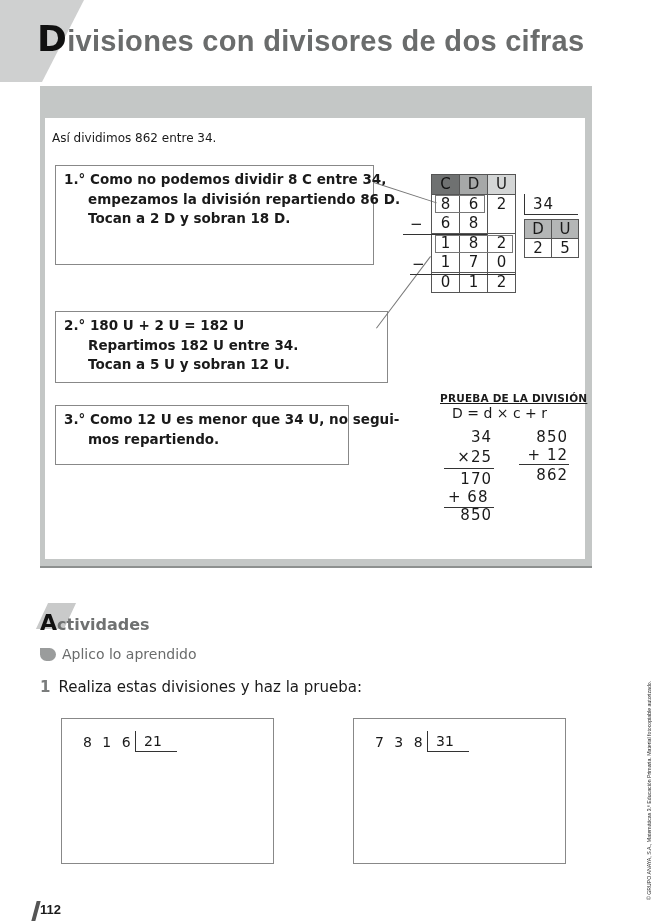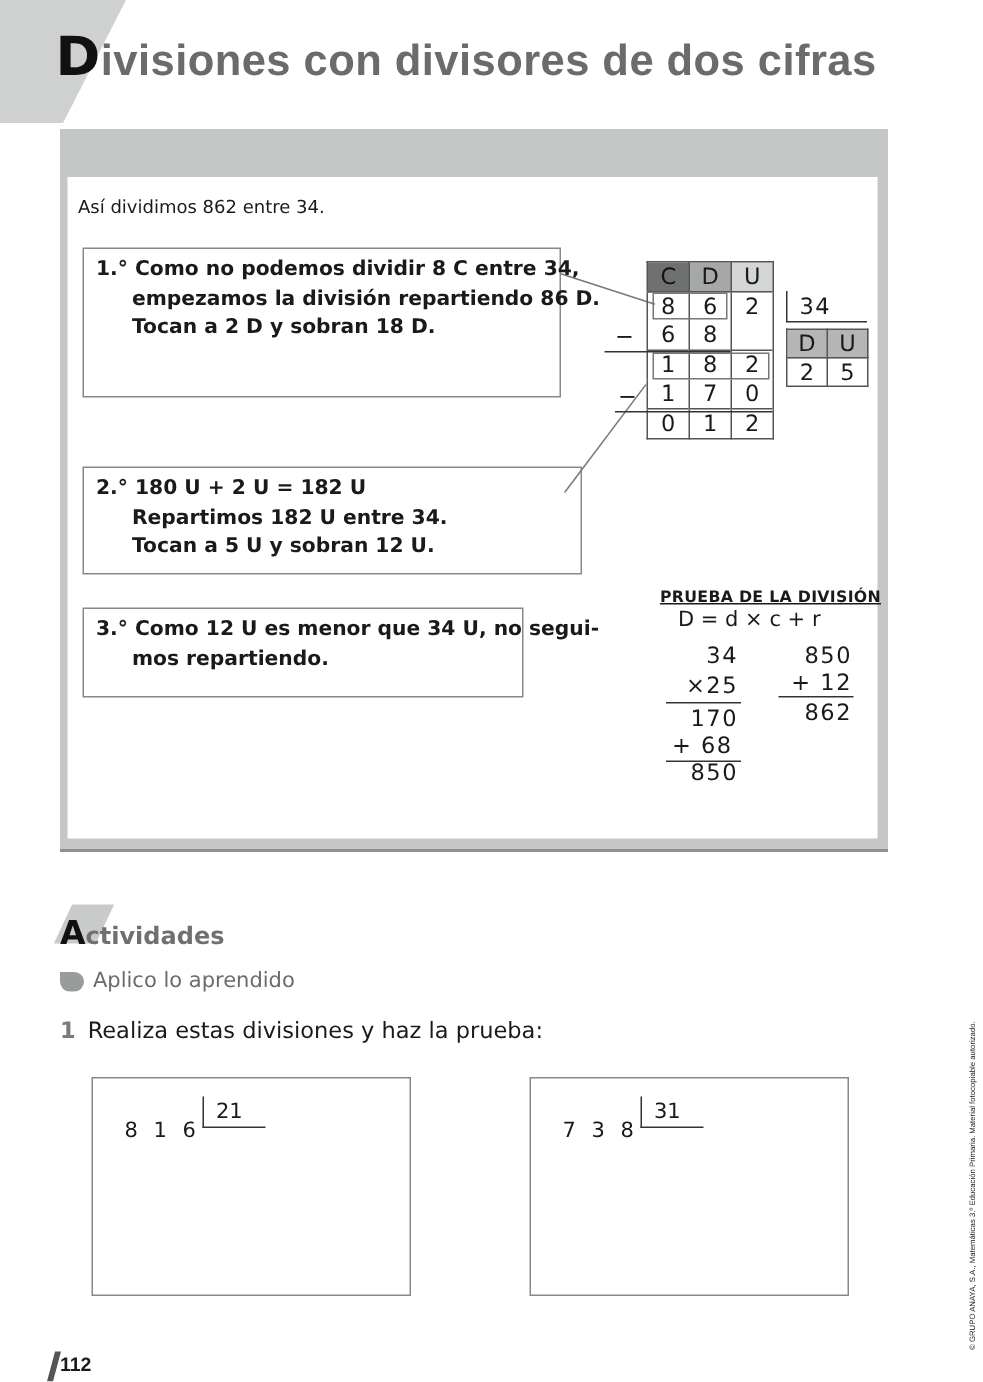--- a/index.html
+++ b/index.html
@@ -66,21 +66,21 @@
   .act-title .cap { color: #111; font-size: 22px; }
   .act-slash { position: absolute; left: 42px; top: 603px; width: 28px; height: 26px; background: #c9caca; transform: skewX(-25deg); }
   .subhead { position: absolute; left: 40px; top: 646px; font-size: 14px; color: #6a6c6c; display: flex; align-items: center; gap: 6px; }
   .subhead-icon { width: 16px; height: 13px; background: #9a9c9c; border-radius: 0 8px 8px 8px; }
   .exercise { position: absolute; left: 40px; top: 678px; font-size: 15px; white-space: nowrap; }
   .exercise .num { color: #7a7c7c; font-weight: bold; margin-right: 8px; }
 
   .work-box { position: absolute; top: 718px; width: 213px; height: 146px; border: 1px solid #888; background: #fff; }
   #box1 { left: 61px; }
   #box2 { left: 353px; }
-  .wb-dividend { position: absolute; left: 21px; top: 15px; font-size: 14px; letter-spacing: 3px; margin-top: 12px; }
+  .wb-dividend { position: absolute; left: 21px; top: 15px; font-size: 14px; letter-spacing: 3px; }
   .wb-divisor { position: absolute; left: 73px; top: 12px; font-size: 14px; padding-left: 8px; border-left: 1px solid #333;
     height: 21px; line-height: 21px; width: 42px; border-bottom: 1px solid #333; }
 
   .page-num { position: absolute; left: 40px; top: 902px; font-size: 13px; font-weight: bold; font-family: "Liberation Sans", sans-serif; }
   .page-num-mark { position: absolute; left: 34px; top: 901px; width: 4px; height: 20px; background: #555; transform: skewX(-15deg); }
 
   .copyright { position: absolute; left: 646px; top: 900px; font-size: 5.2px; color: #222; white-space: nowrap;
     transform: rotate(-90deg); transform-origin: 0 0; font-family: "Liberation Sans", sans-serif; }
 </style>
 </head>

